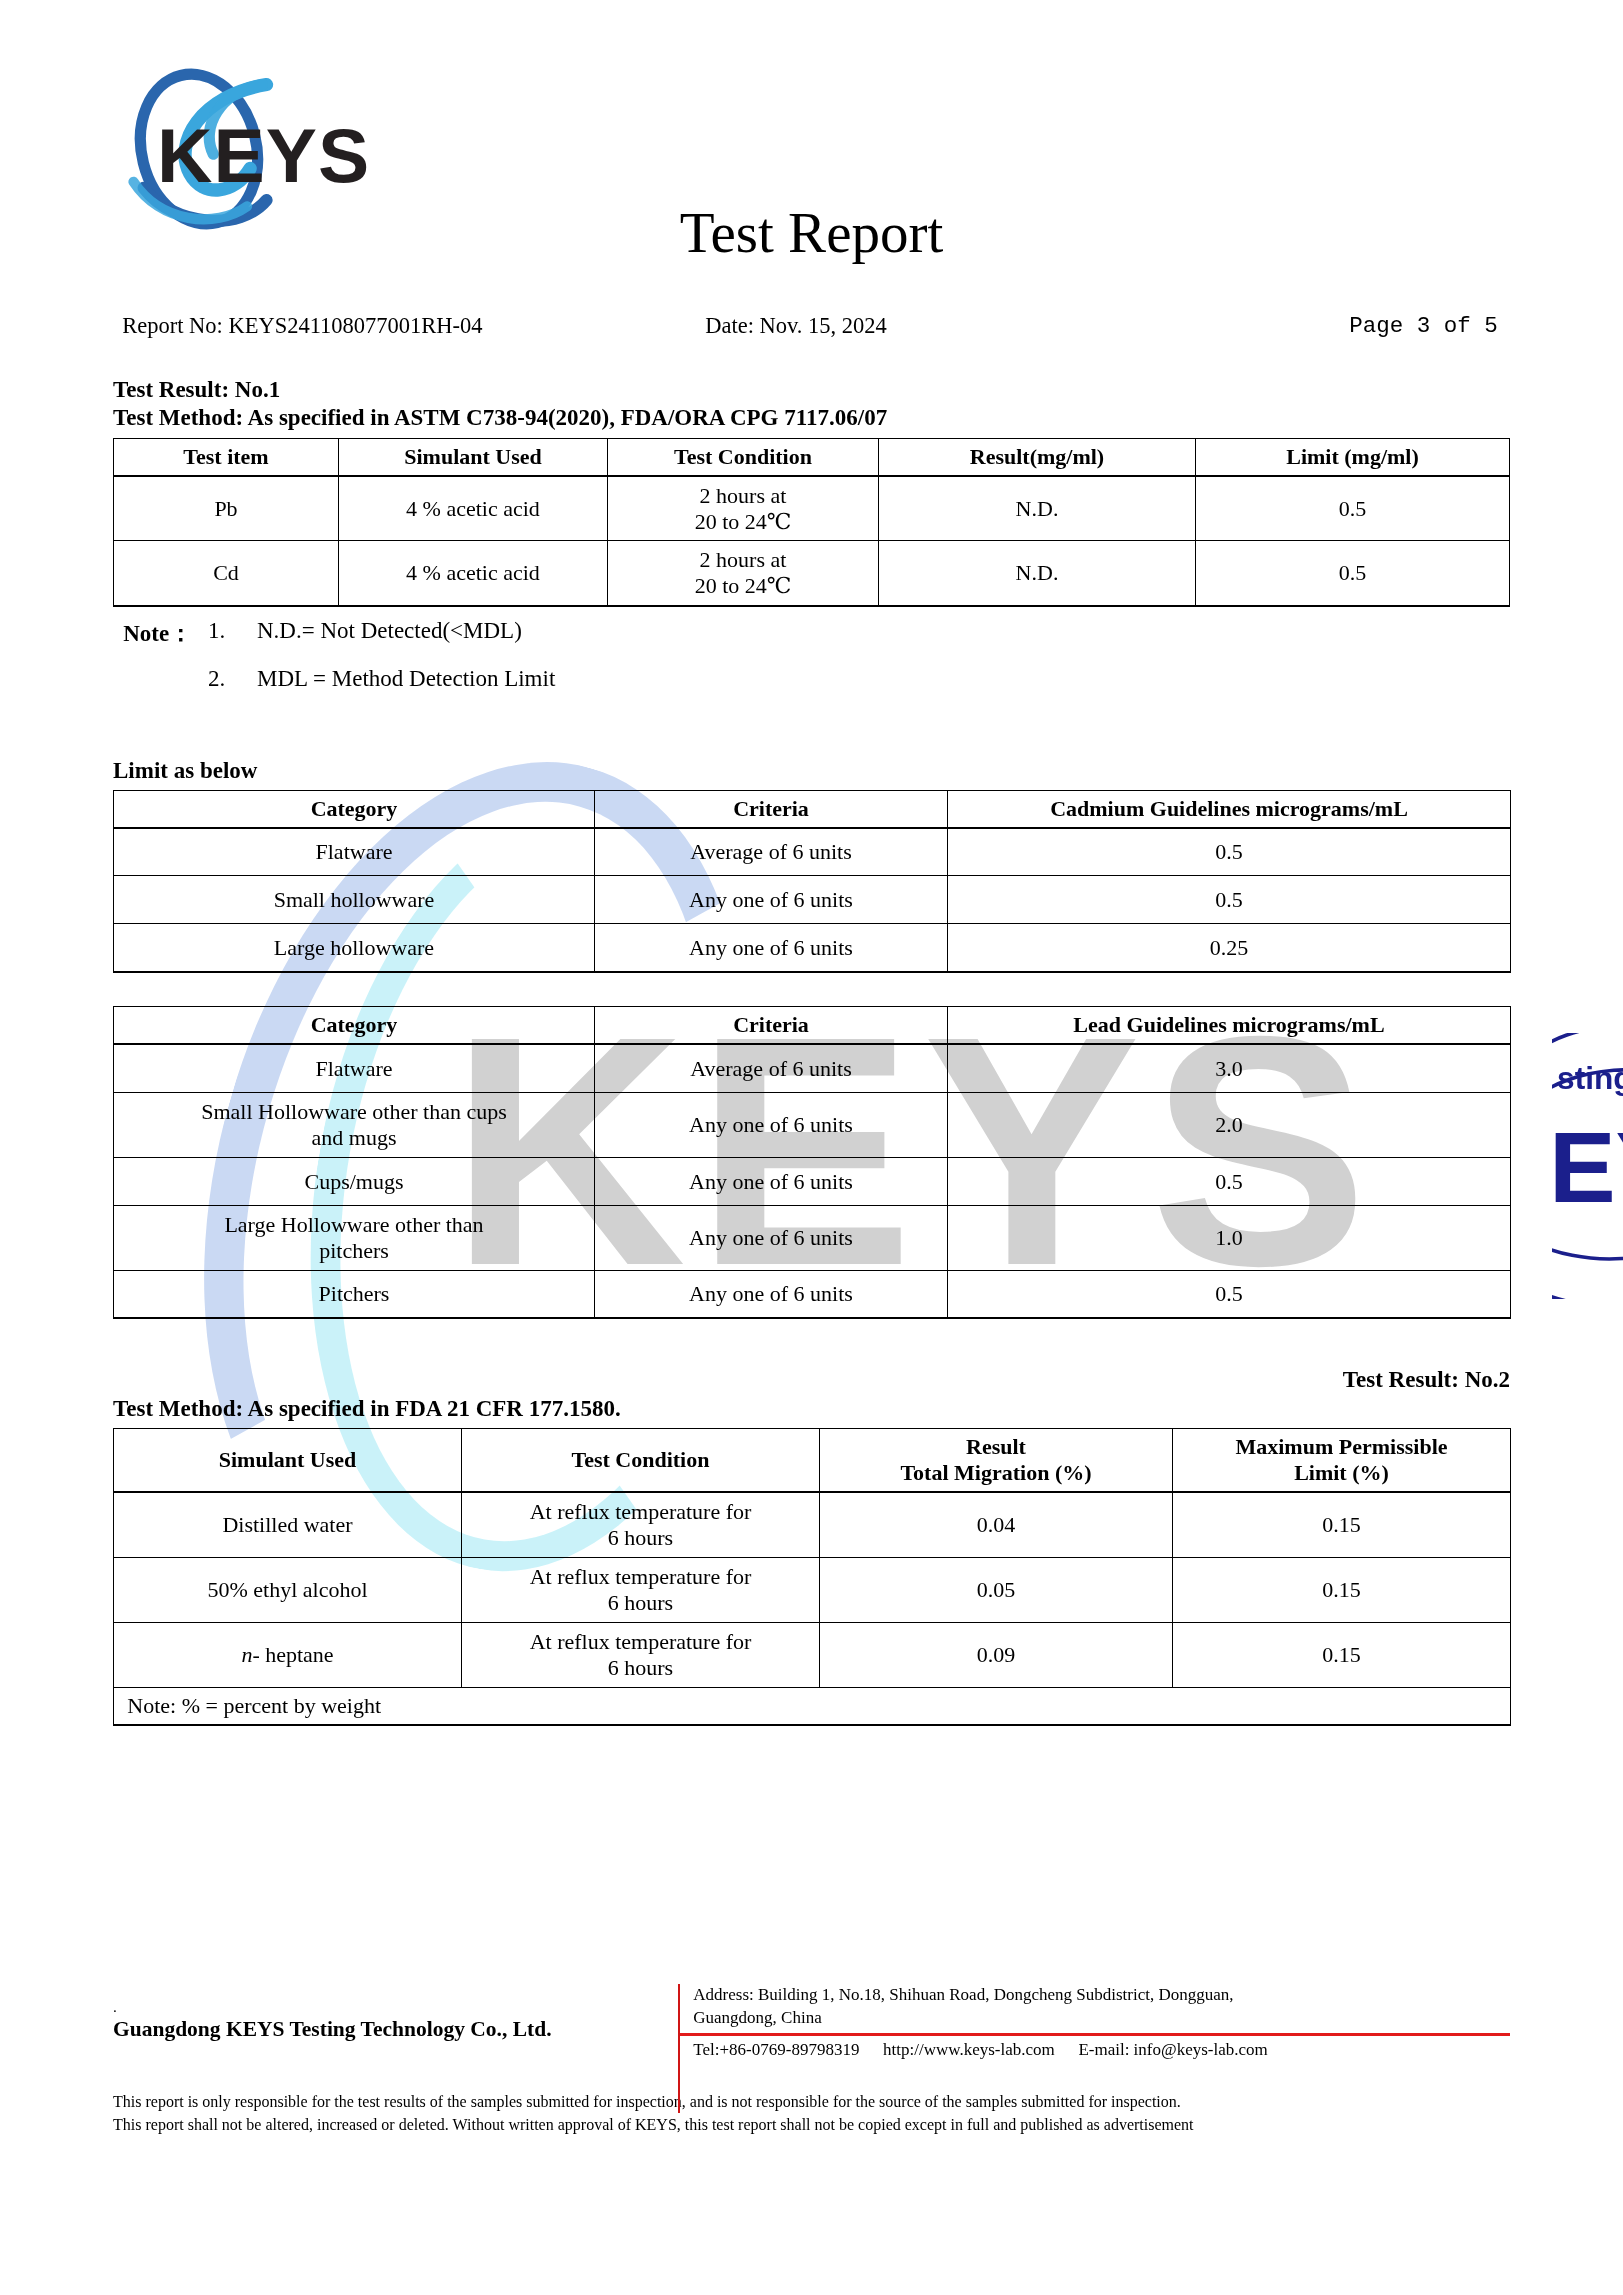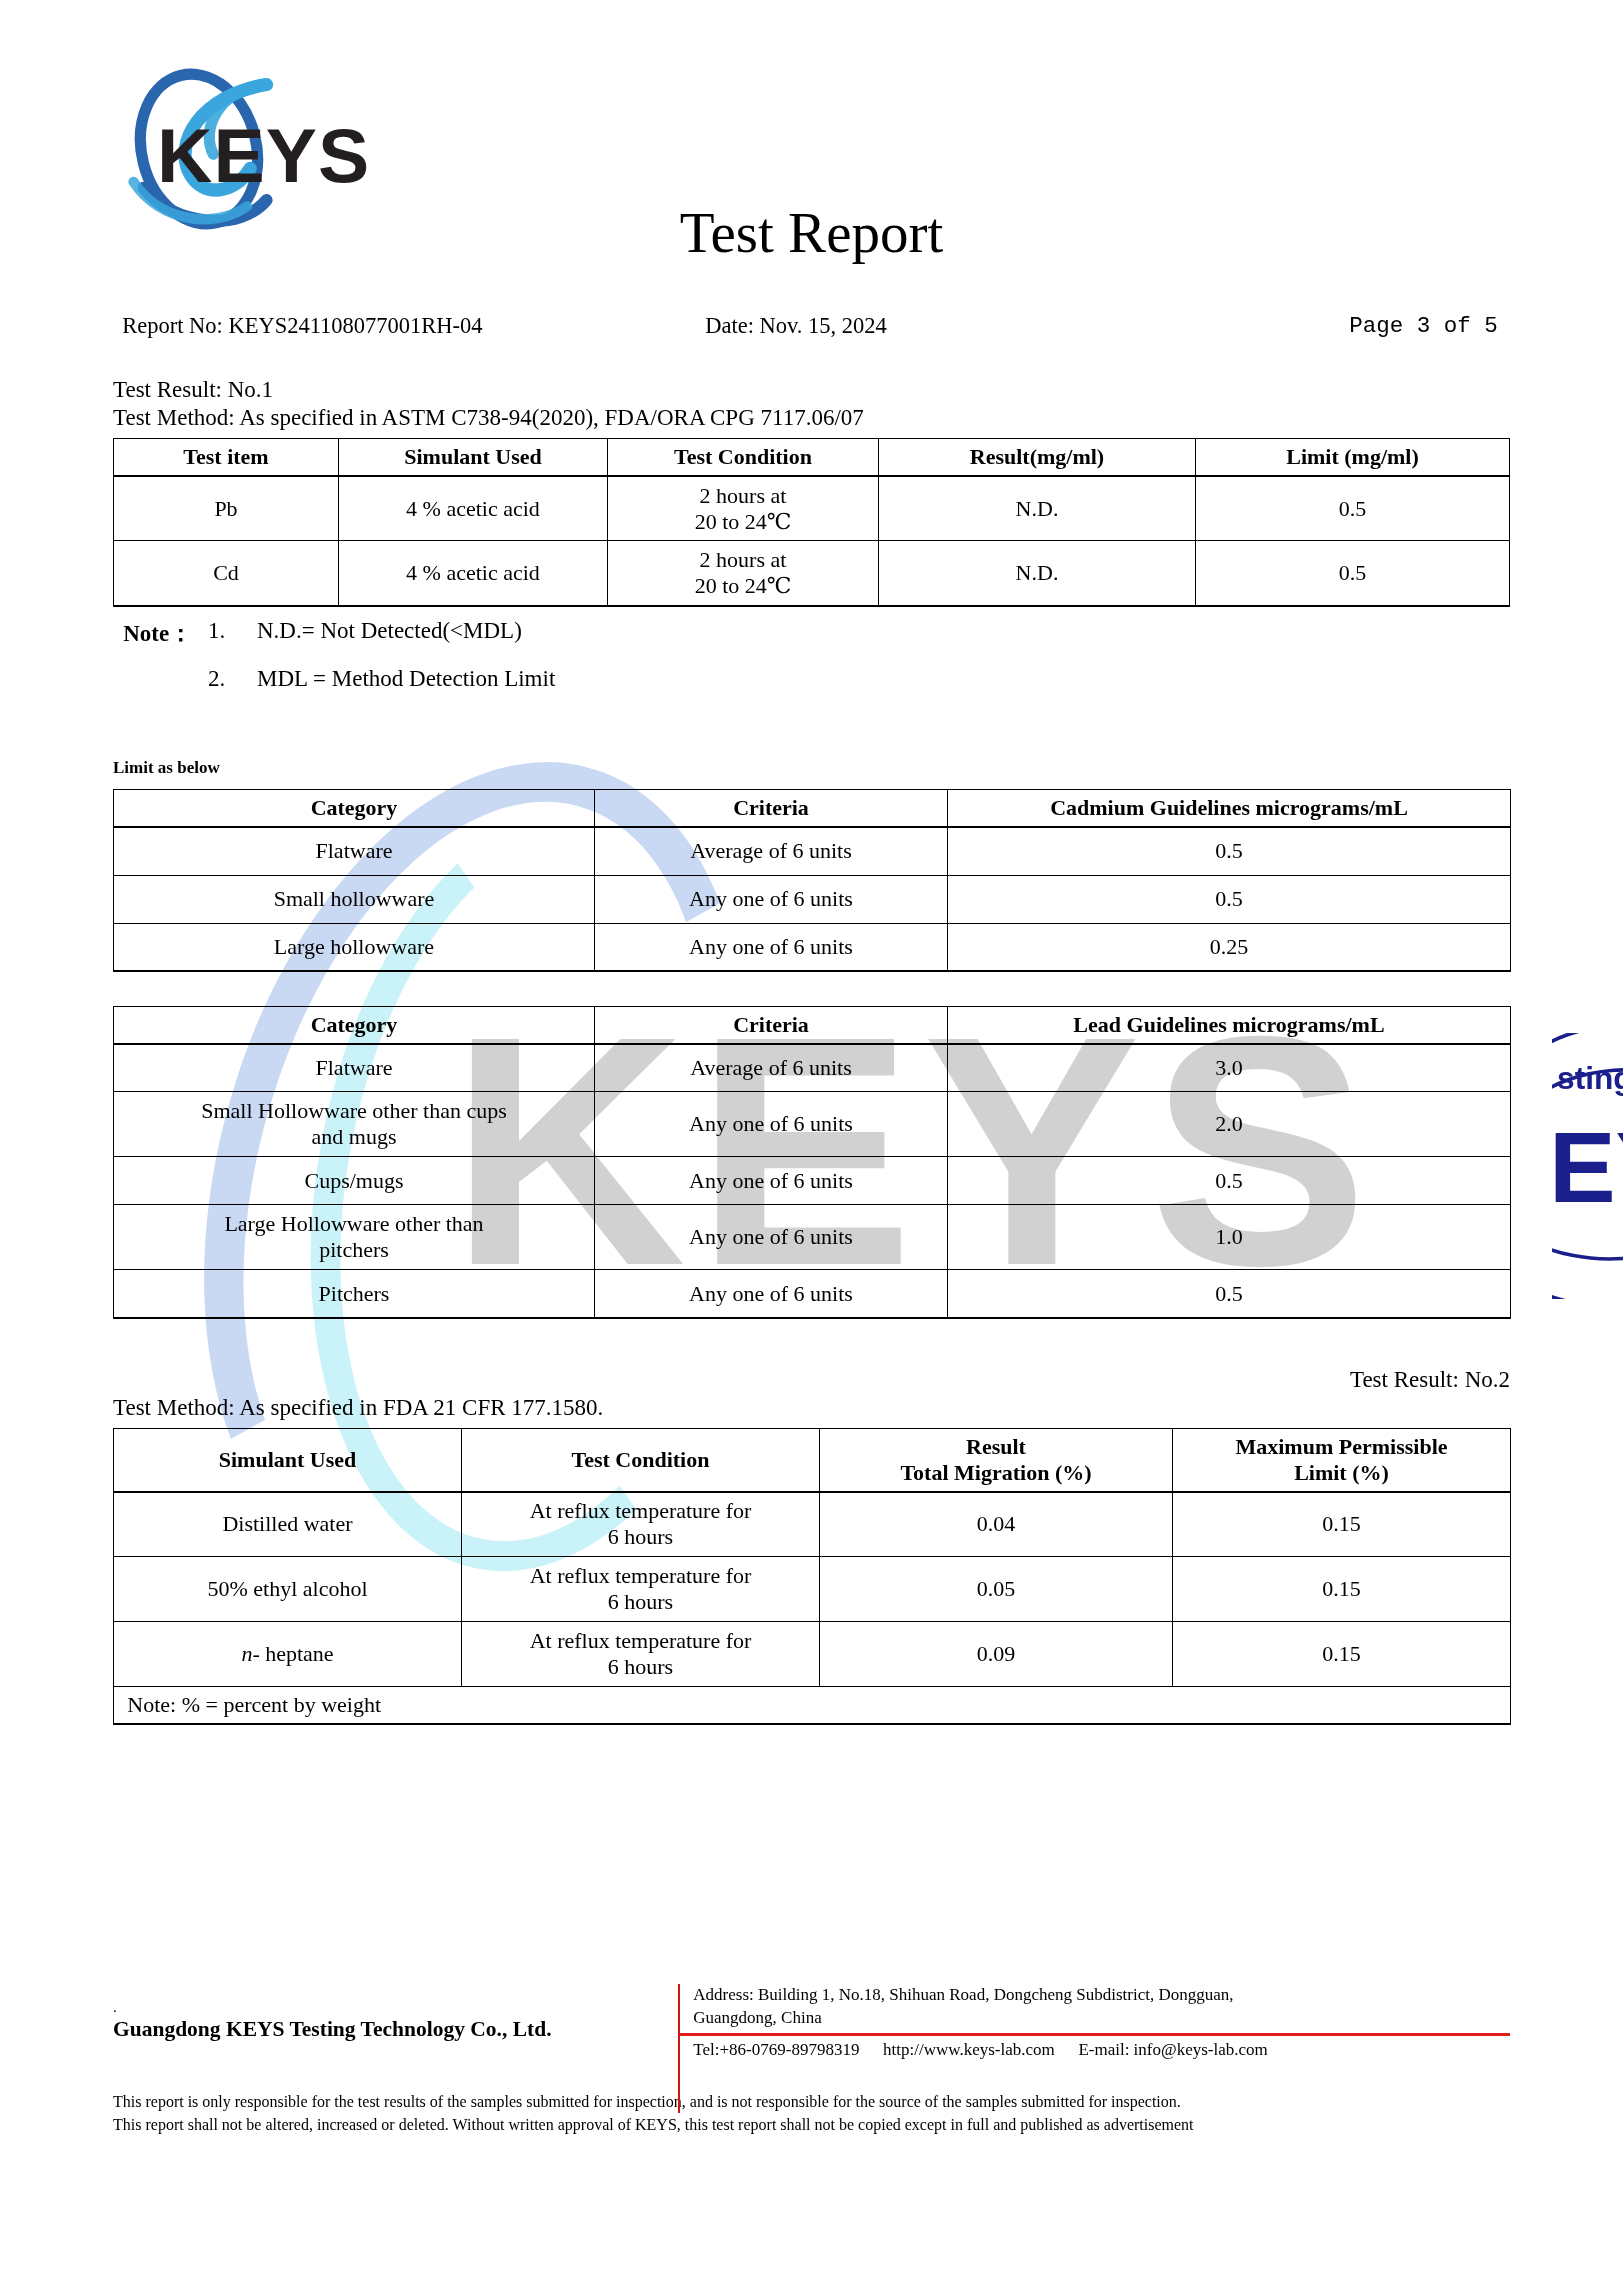--- a/index.html
+++ b/index.html
@@ -94,21 +94,21 @@
     display: flex;
     font-size: 22.5px;
   }
   .hm-report { width: 583px; }
   .hm-date   { width: 573px; }
   .hm-page   { flex: 1; text-align: right; padding-right: 12.3px; font-family: Liberation Mono, monospace; }
 
   
   .section-line {
     font-size: 23px;
-    font-weight: normal;
+    font-weight: bold;
     line-height: 1.22;
     margin: 0;
   }
   .gap-before-tr1 { margin-top: 69px; }
   .gap-before-tr2 { margin-top: 47px; text-align: right; }
 
   
   table.rt {
     width: 1396px;
     border-collapse: collapse;
@@ -162,24 +162,24 @@
     font-weight: bold;
     width: 95px;
     padding-left: 10.2px;
   }
   .note-items { flex: 1; }
   .note-item { display: flex; margin-bottom: 21.5px; }
   .note-num { width: 49px; }
   .note-txt { flex: 1; }
 
   .limit-as-below {
-    font-size: 17px;
+    font-size: 23px;
     font-weight: bold;
     margin-top: 45px;
-    margin-bottom: 11px;
+    margin-bottom: 5px;
   }
   .spacer-between-limit { height: 28px; }
 
   
   #stamp {
     position: absolute;
     left: 1552px;
     top: 1033px;
     width: 153px;
     height: 266px;

